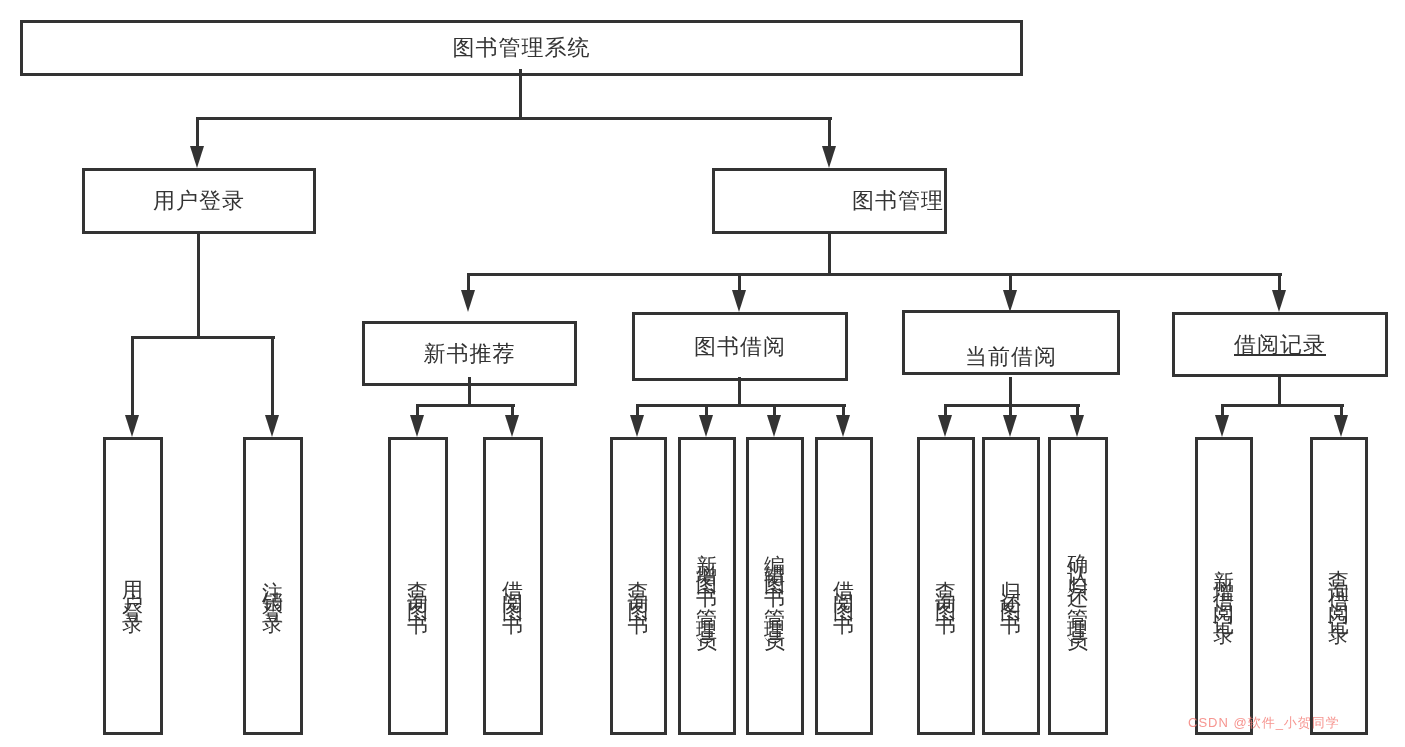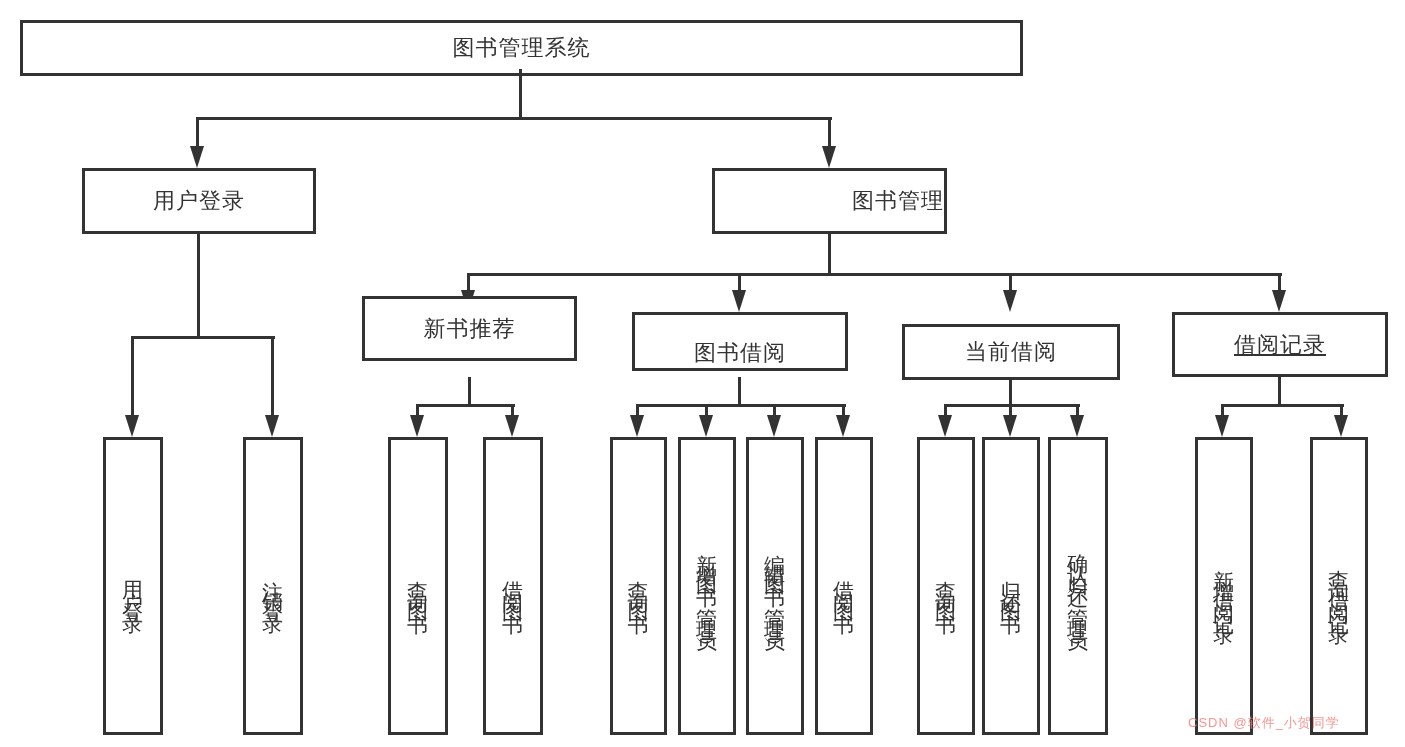--- a/index.html
+++ b/index.html
@@ -81,27 +81,27 @@
   <div class="arrow" style="left:131px;top:336px;height:79px;"></div>
   <div class="arrow" style="left:271px;top:336px;height:79px;"></div>
 
   <div class="line" style="left:828px;top:234px;width:3px;height:42px;"></div>
   <div class="line" style="left:468px;top:273px;width:814px;height:3px;"></div>
   <div class="arrow" style="left:467px;top:273px;height:17px;"></div>
   <div class="arrow" style="left:738px;top:273px;height:17px;"></div>
   <div class="arrow" style="left:1009px;top:273px;height:17px;"></div>
   <div class="arrow" style="left:1278px;top:273px;height:17px;"></div>
 
-  <div class="hbox" style="left:362px;top:296px;width:215px;height:65px;">
+  <div class="hbox" style="left:362px;top:321px;width:215px;height:65px;">
     <span>新书推荐</span>
   </div>
-  <div class="hbox" style="left:632px;top:312px;width:216px;height:59px;align-items:flex-end;">
+  <div class="hbox" style="left:632px;top:312px;width:216px;height:69px;">
     <span>图书借阅</span>
   </div>
-  <div class="hbox" style="left:902px;top:324px;width:218px;height:56px;">
+  <div class="hbox" style="left:902px;top:310px;width:218px;height:65px;align-items:flex-end;">
     <span>当前借阅</span>
   </div>
   <div class="hbox" style="left:1172px;top:312px;width:216px;height:65px;text-decoration:underline;">
     <span>借阅记录</span>
   </div>
 
   <div class="line" style="left:468px;top:377px;width:3px;height:30px;"></div>
   <div class="line" style="left:416px;top:404px;width:99px;height:3px;"></div>
   <div class="arrow" style="left:416px;top:404px;height:11px;"></div>
   <div class="arrow" style="left:511px;top:404px;height:11px;"></div>

